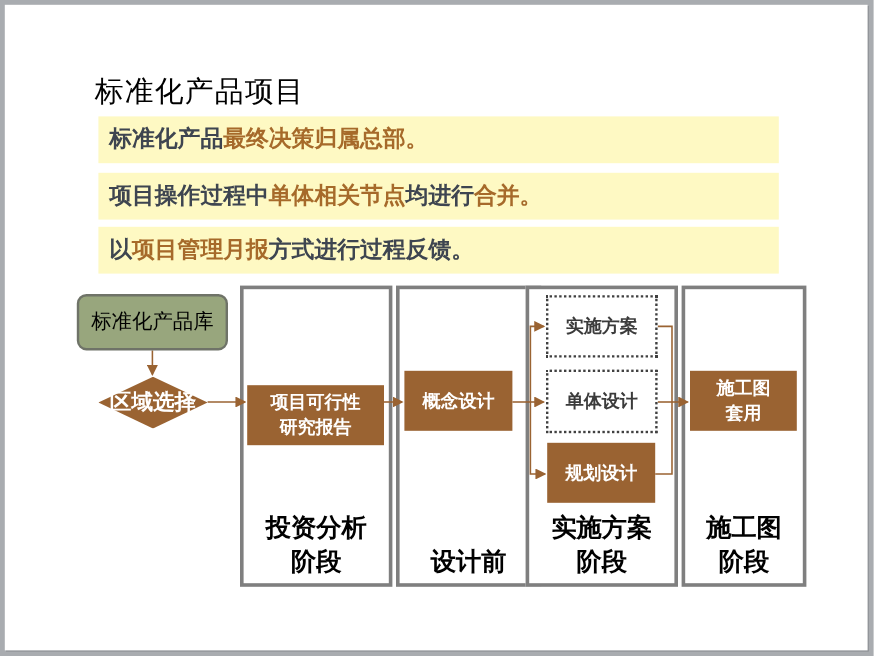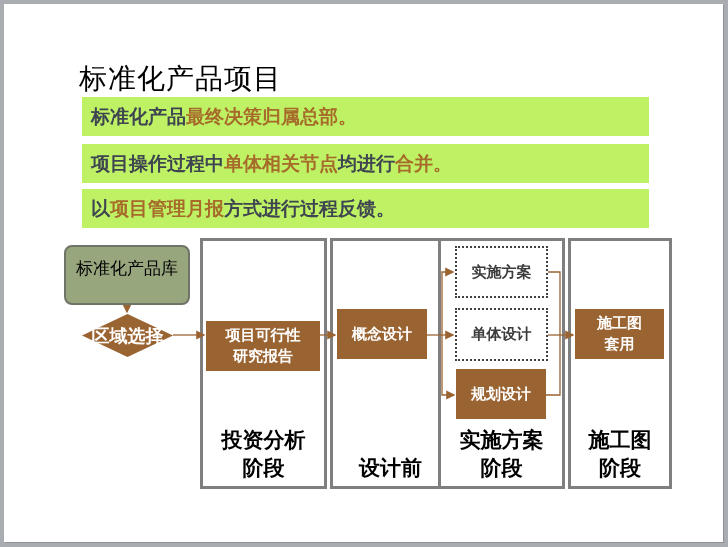--- a/index.html
+++ b/index.html
@@ -8,42 +8,42 @@
     background: #a9acb0;
     font-family: "DejaVu Serif", "Liberation Serif", serif;
   }
   .slide {
     position: absolute; left: 4px; top: 4px; width: 719px; height: 538px;
     background: #ffffff;
     box-shadow: 1px 1px 0 #8d9094;
   }
   .title {
     position: absolute; left: 79px; top: 62px;
-    font-family: Liberation Serif, serif;
-    font-size: 28px; color: #000; letter-spacing: 1px; line-height: 34px;
+    font-family: Liberation Mono, monospace;
+    font-size: 24px; color: #000; letter-spacing: 1px; line-height: 34px;
   }
   .bar {
     position: absolute; left: 82px; width: 567px; height: 39px;
-    background: #bef264;
+    background: #fef9c3;
     font-size: 19px; font-weight: bold; line-height: 39px;
     padding-left: 9px; box-sizing: border-box; color: #3e4550;
     white-space: nowrap;
   }
   .hl { color: #a66a2a; }
   .col {
     position: absolute; top: 238px; height: 251px;
     border: 3px solid #7f7f7f; box-sizing: border-box; background: #fff;
   }
   .stage-label {
     position: absolute; left: 0; right: 0; bottom: 4px;
     text-align: center; font-weight: bold; font-size: 21px;
     line-height: 28px; color: #000; margin-top: 32px;
   }
   .lib-box {
-    position: absolute; left: 64px; top: 245px; width: 126px; height: 60px;
+    position: absolute; left: 64px; top: 245px; width: 126px; height: 47px;
     background: #98a67d; border: 2px solid #6f7368; border-radius: 8px;
     box-sizing: border-box;
     font-family: "DejaVu Sans", "Liberation Sans", sans-serif;
     font-size: 17px; line-height: 43px; text-align: center; color: #000;
   }
   .brown {
     position: absolute; background: #9a6332; color: #fff;
     font-weight: bold; text-align: center; box-sizing: border-box;
     display: flex; align-items: center; justify-content: center;
     font-size: 15px; line-height: 21px;

